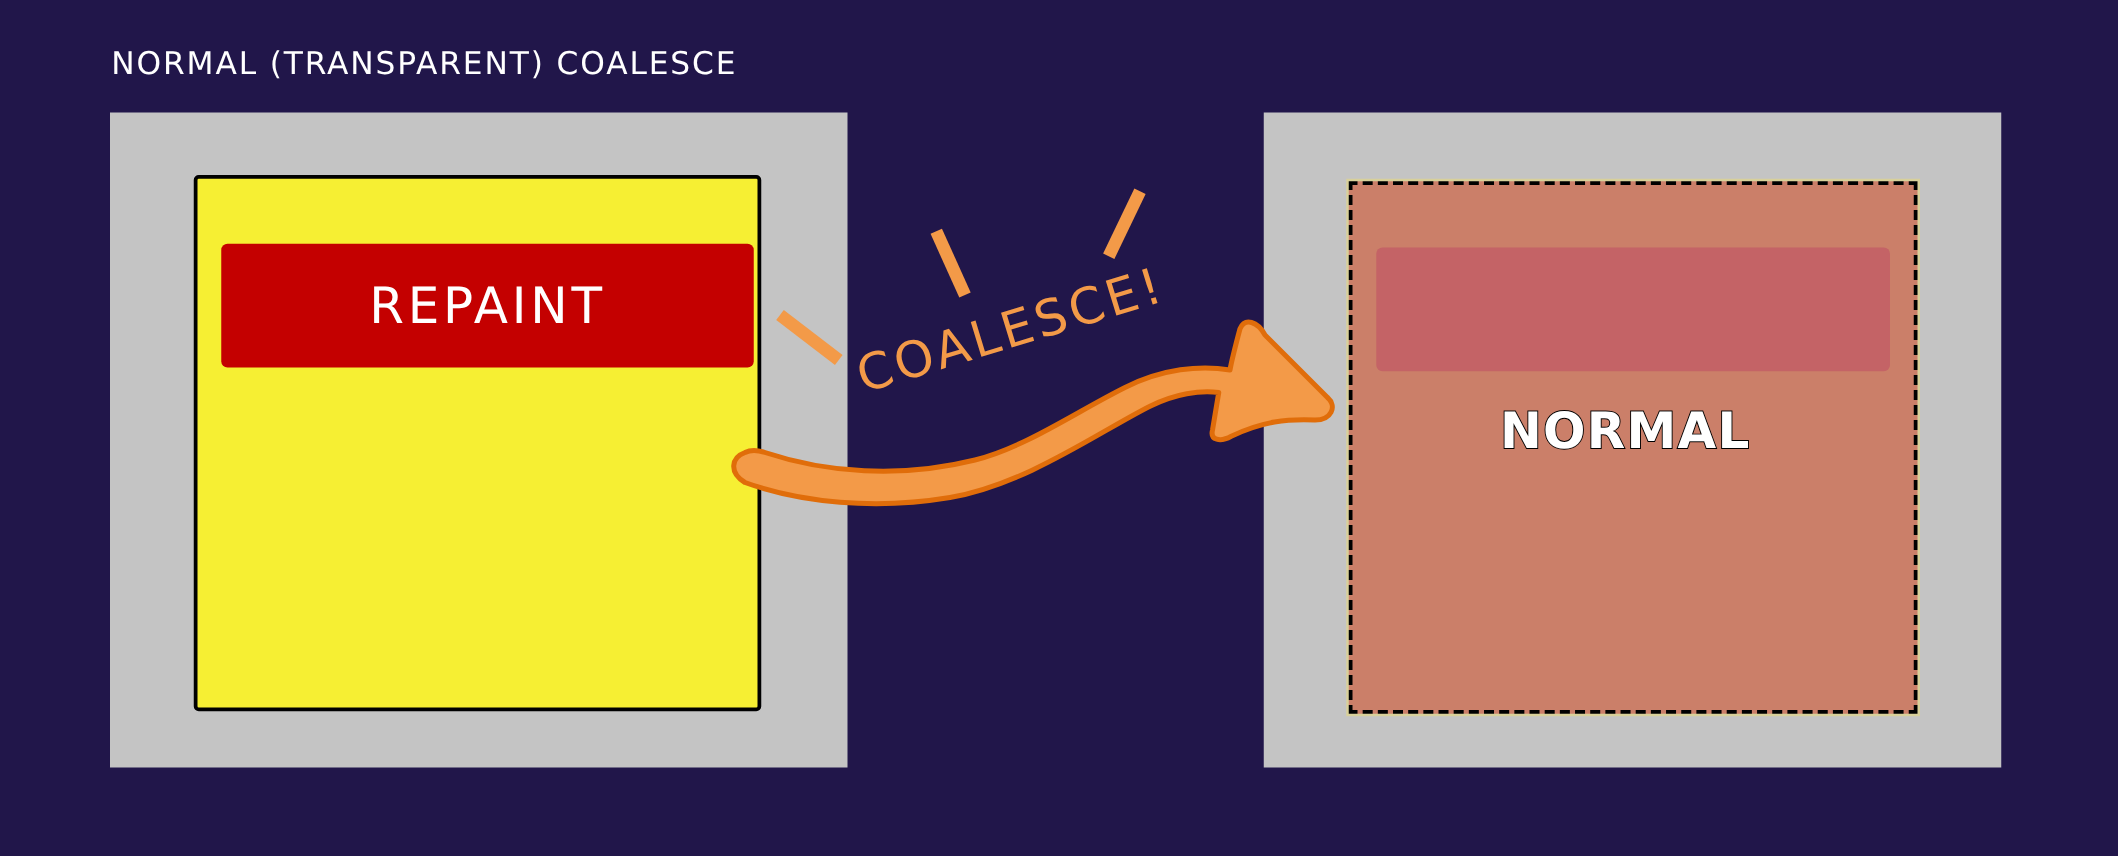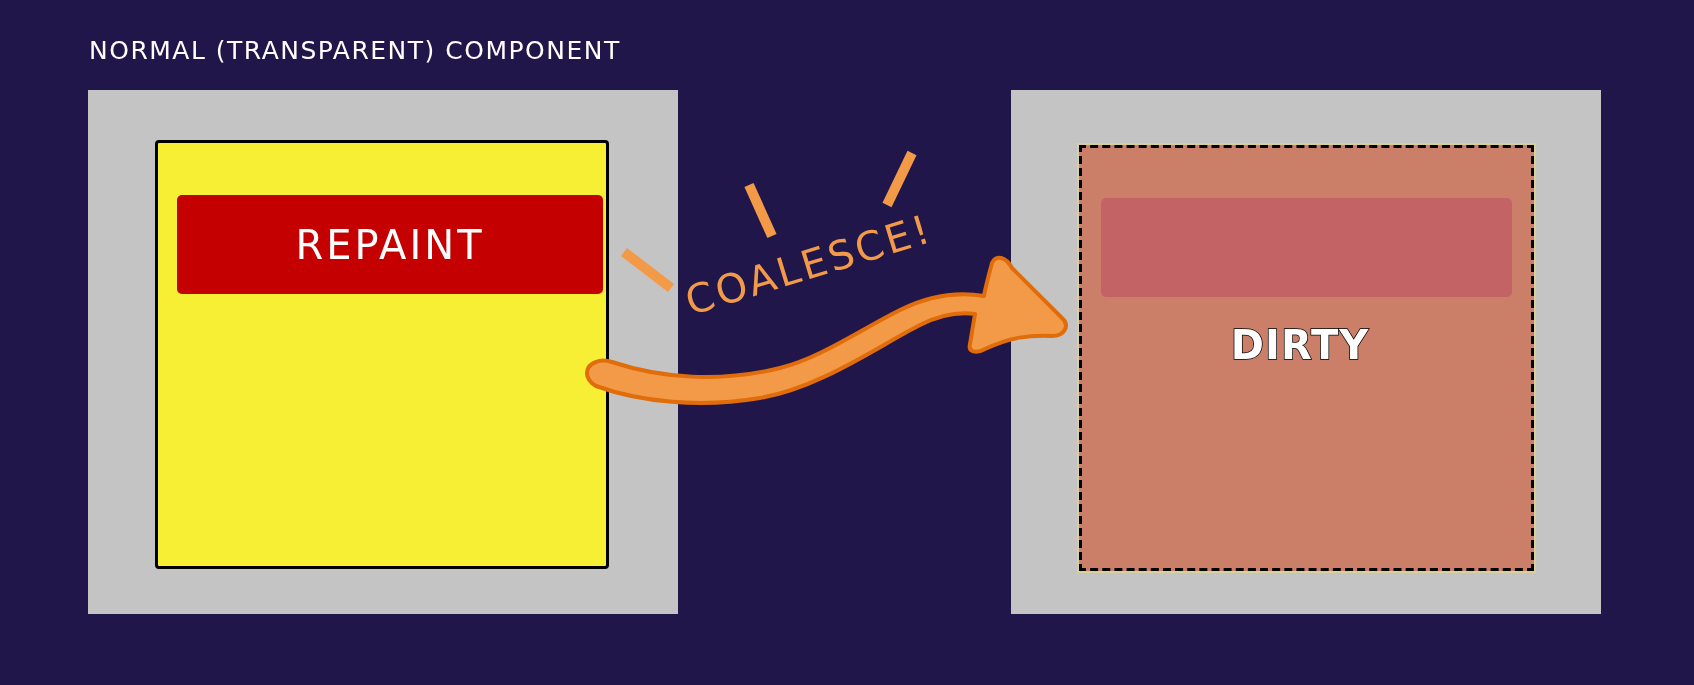--- a/index.html
+++ b/index.html
@@ -58,32 +58,32 @@
       position: absolute; left: 680px; top: 280px;
       color: #f39a48; font-size: 40px; letter-spacing: 3px;
       transform: rotate(-17deg); transform-origin: left top;
       font-family: "DejaVu Sans", sans-serif;
       white-space: nowrap;
     }
   </style>
 </head>
 <body>
 
-<div class="caption">NORMAL (TRANSPARENT) COMPONENT</div>
+<div class="caption">NORMAL (TRANSPARENT) COALESCE</div>
 
 <div class="panel" id="panel-left"></div>
 <div class="comp-yellow"></div>
 <div class="repaint-bar">
   <span>REPAINT</span>
 </div>
 
 <div class="panel" id="panel-right"></div>
 <div class="comp-dirty"></div>
 <div class="dirty-bar"></div>
-<div class="dirty-label">DIRTY</div>
+<div class="dirty-label">NORMAL</div>
 
 <svg class="overlay" width="1694" height="685" viewBox="0 0 1694 685">
 
   <g stroke="#f39a48" stroke-width="10" stroke-linecap="butt">
     <line x1="624" y1="252" x2="671" y2="288"></line>
     <line x1="749" y1="185" x2="772" y2="236"></line>
     <line x1="912" y1="153" x2="887" y2="205"></line>
   </g>
 
   <g>

